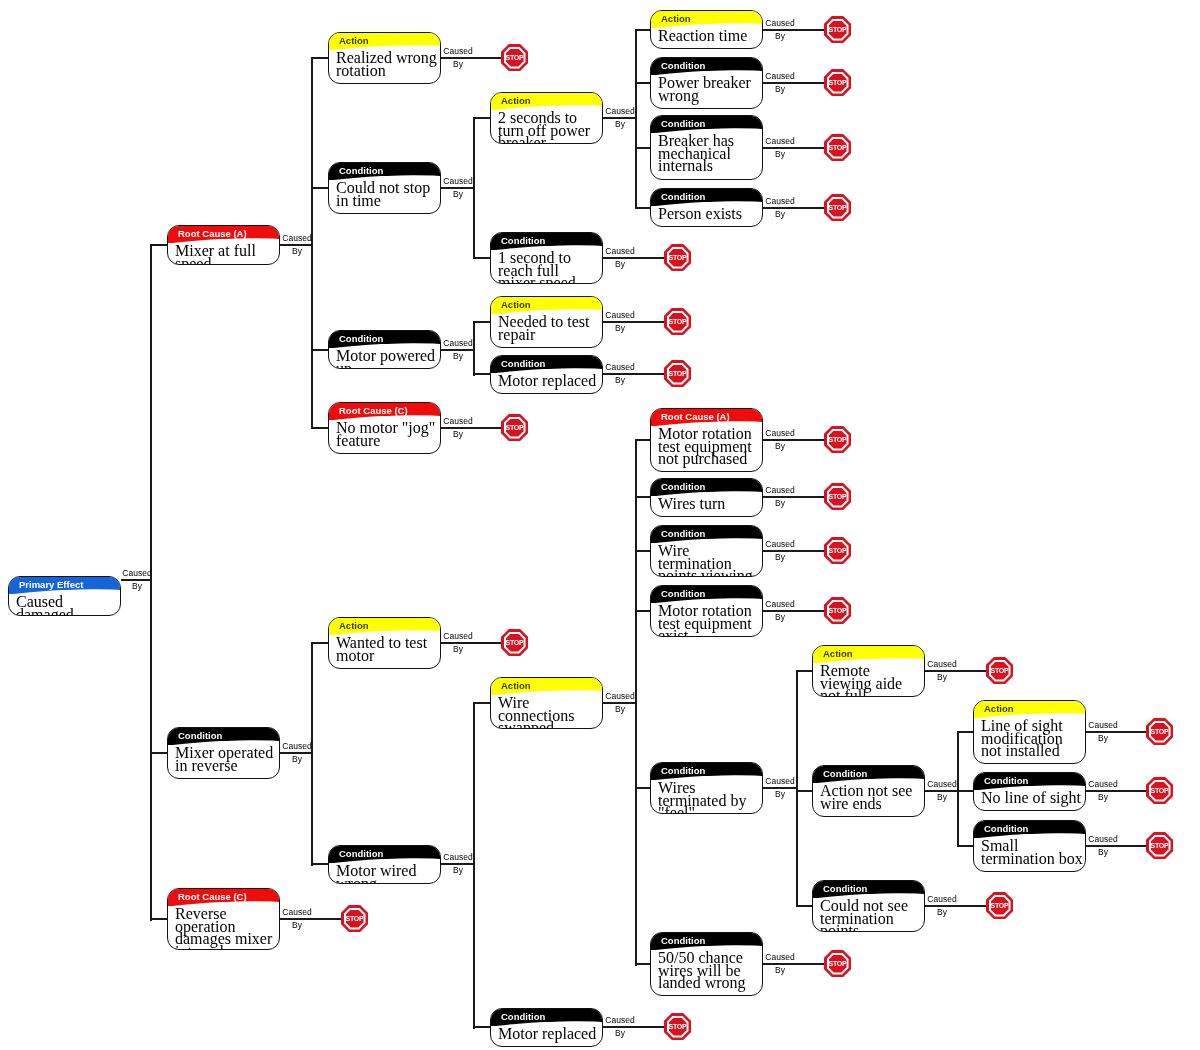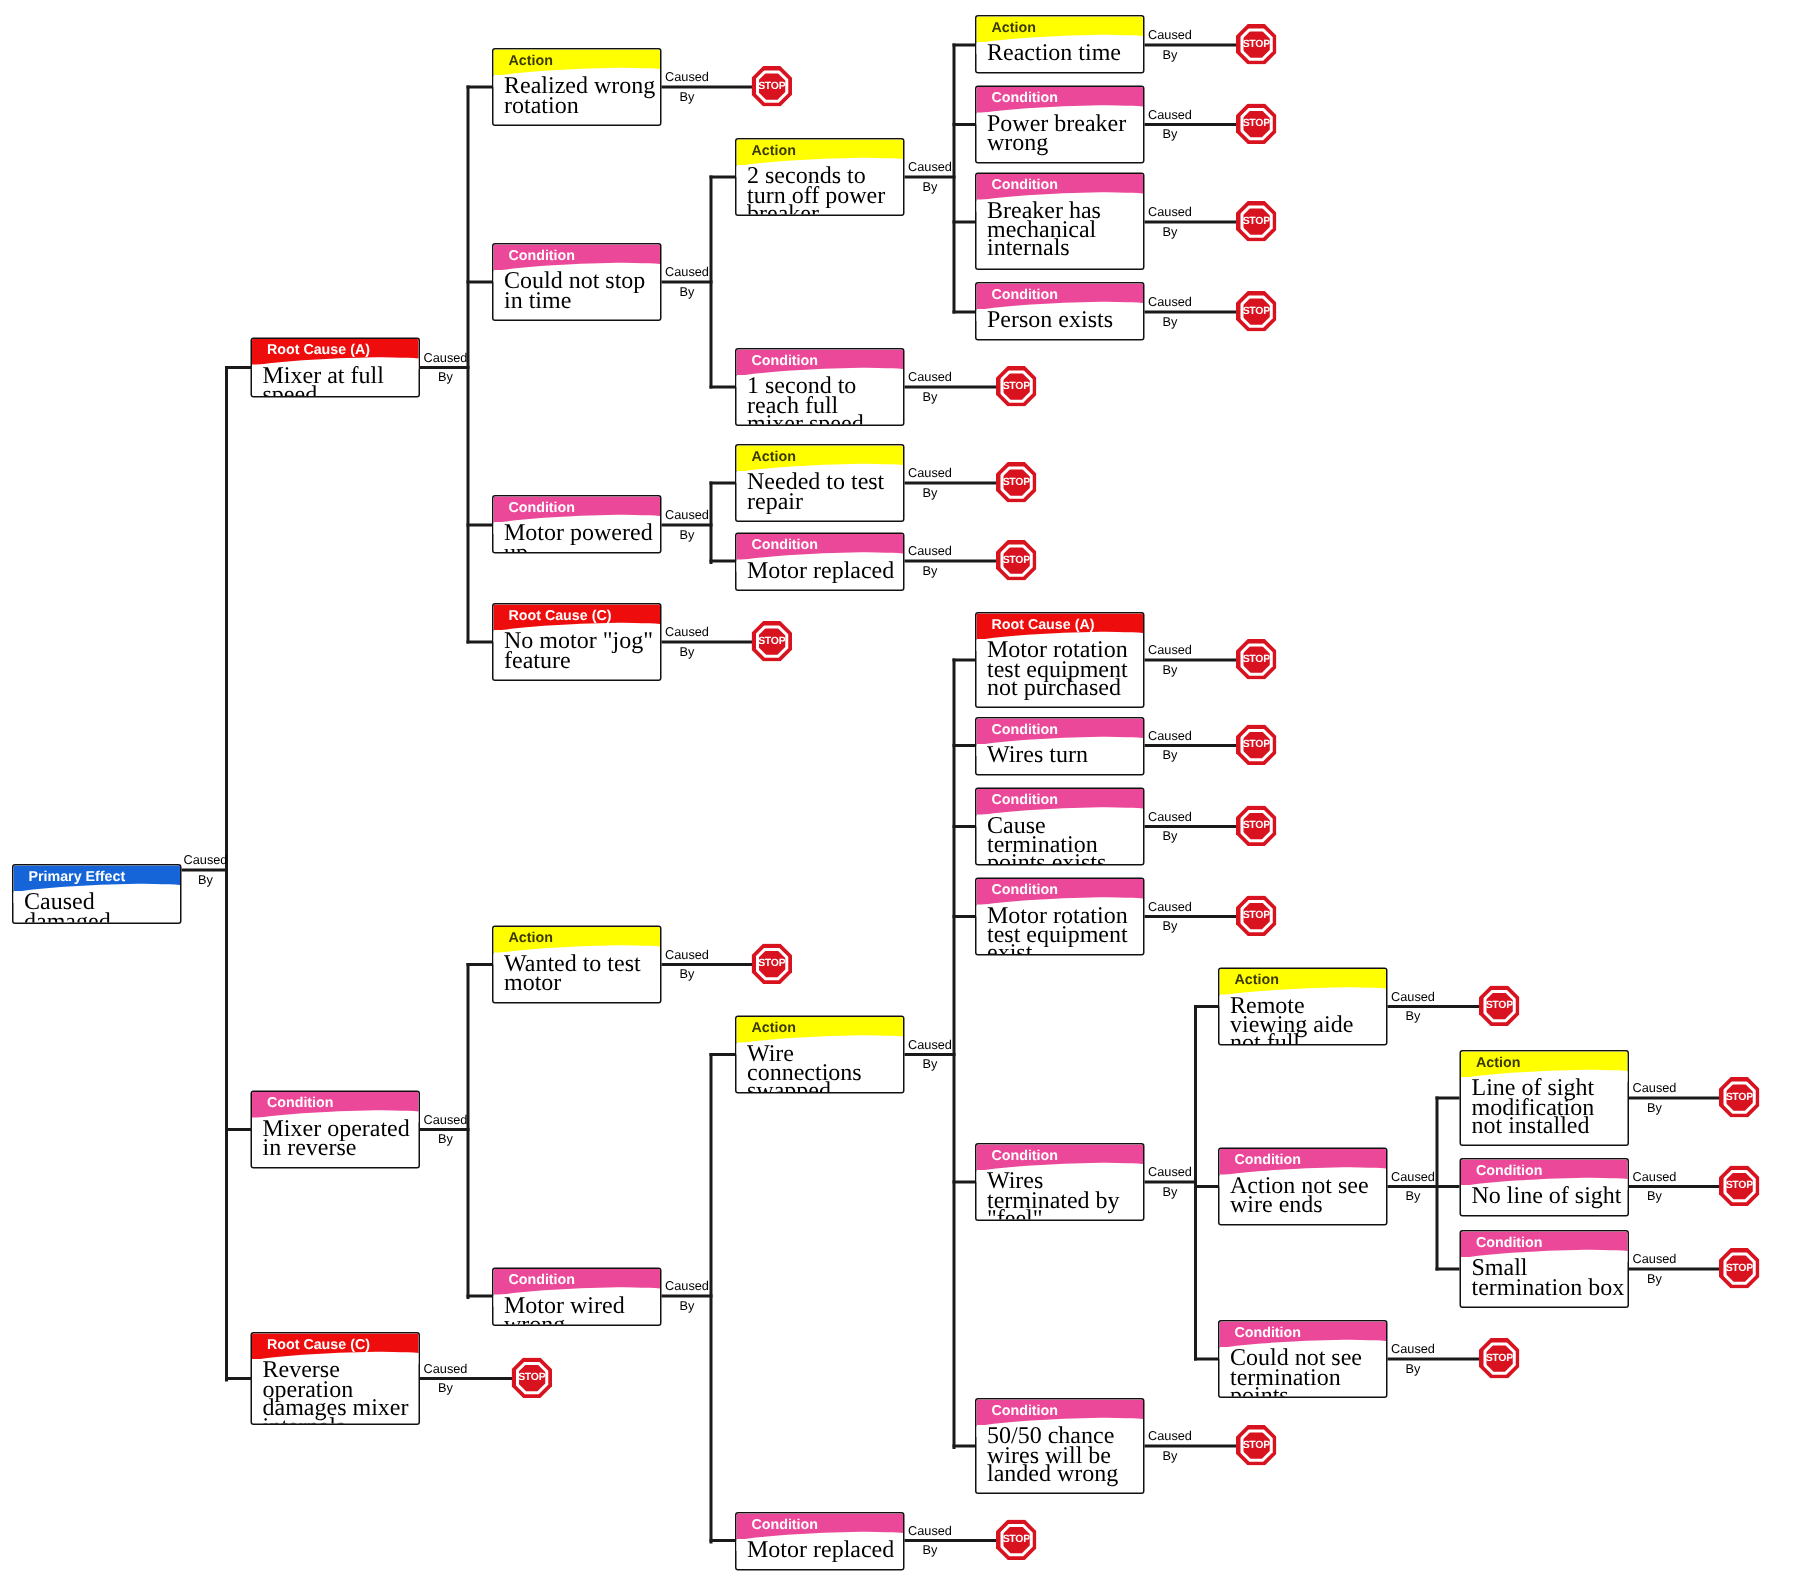--- a/index.html
+++ b/index.html
@@ -1,23 +1,23 @@
 <!DOCTYPE html>
 <html><head>
 <meta charset="utf-8">
 <style>
   html,body{margin:0;padding:0;background:#fff;font-family:"Liberation Sans",sans-serif;}
   #canvas{position:relative;width:1200px;height:1050px;background:#fff;overflow:hidden;}
-  .node{position:absolute;width:113px;background:#fff;border:1.6px solid #111;border-radius:2px;overflow:hidden;box-sizing:border-box;}
+  .node{position:absolute;width:113px;background:#fff;border:1.6px solid #111;border-radius:12px;overflow:hidden;box-sizing:border-box;}
   .hdr{position:relative;height:17px;font-size:9.5px;font-weight:bold;padding:2px 0 0 10px;box-sizing:border-box;white-space:nowrap;}
   .hdr::after{content:"";position:absolute;left:-12px;right:-12px;bottom:-8px;height:12px;background:#fff;border-radius:48%;transform:rotate(-2.5deg);}
   .hdr span{position:relative;z-index:2;}
   .primary .hdr{background:#1565d8;color:#fff;}
   .rootcause .hdr{background:#ee0c0c;color:#fff;}
-  .condition .hdr{background:#ec4899;color:#fff;}
+  .condition .hdr{background:#000000;color:#fff;}
   .action .hdr{background:#ffff00;color:#3a3a00;}
   .bdy{position:relative;z-index:1;font-size:16px;line-height:12.5px;padding:2px 2px 2px 7px;color:#000;font-family:Liberation Serif, serif;}
   .line{position:absolute;background:#1a1a1a;}
   .cb{position:absolute;width:32px;text-align:center;font-size:8.5px;line-height:9px;color:#000;z-index:3;}
   .cb .c{display:block;margin-bottom:4px;}
   .stop{position:absolute;width:27px;height:27px;z-index:4;}
   .o{position:absolute;inset:0;background:#d8121f;clip-path:polygon(29% 0%,71% 0%,100% 29%,100% 71%,71% 100%,29% 100%,0% 71%,0% 29%);}
   .w{position:absolute;inset:2.5px;background:#fff;clip-path:polygon(29% 0%,71% 0%,100% 29%,100% 71%,71% 100%,29% 100%,0% 71%,0% 29%);}
   .i{position:absolute;inset:4.5px;background:#d8121f;clip-path:polygon(29% 0%,71% 0%,100% 29%,100% 71%,71% 100%,29% 100%,0% 71%,0% 29%);display:flex;align-items:center;justify-content:center;color:#fff;font-size:7px;font-weight:bold;letter-spacing:-0.2px;}
 </style>
@@ -109,21 +109,21 @@
   <div class="node rootcause" style="left:650px;top:408px;height:64px">
       <div class="hdr"><span>Root Cause (A)</span></div>
       <div class="bdy">Motor rotation test equipment not purchased</div>
     </div>
   <div class="node condition" style="left:650px;top:478px;height:39px">
       <div class="hdr"><span>Condition</span></div>
       <div class="bdy">Wires turn</div>
     </div>
   <div class="node condition" style="left:650px;top:525px;height:52px">
       <div class="hdr"><span>Condition</span></div>
-      <div class="bdy">Cause termination points exists</div>
+      <div class="bdy">Wire termination points viewing</div>
     </div>
   <div class="node condition" style="left:650px;top:585px;height:52px">
       <div class="hdr"><span>Condition</span></div>
       <div class="bdy">Motor rotation test equipment exist</div>
     </div>
   <div class="node condition" style="left:650px;top:762px;height:52px">
       <div class="hdr"><span>Condition</span></div>
       <div class="bdy">Wires terminated by "feel"</div>
     </div>
   <div class="node condition" style="left:650px;top:932px;height:64px">

